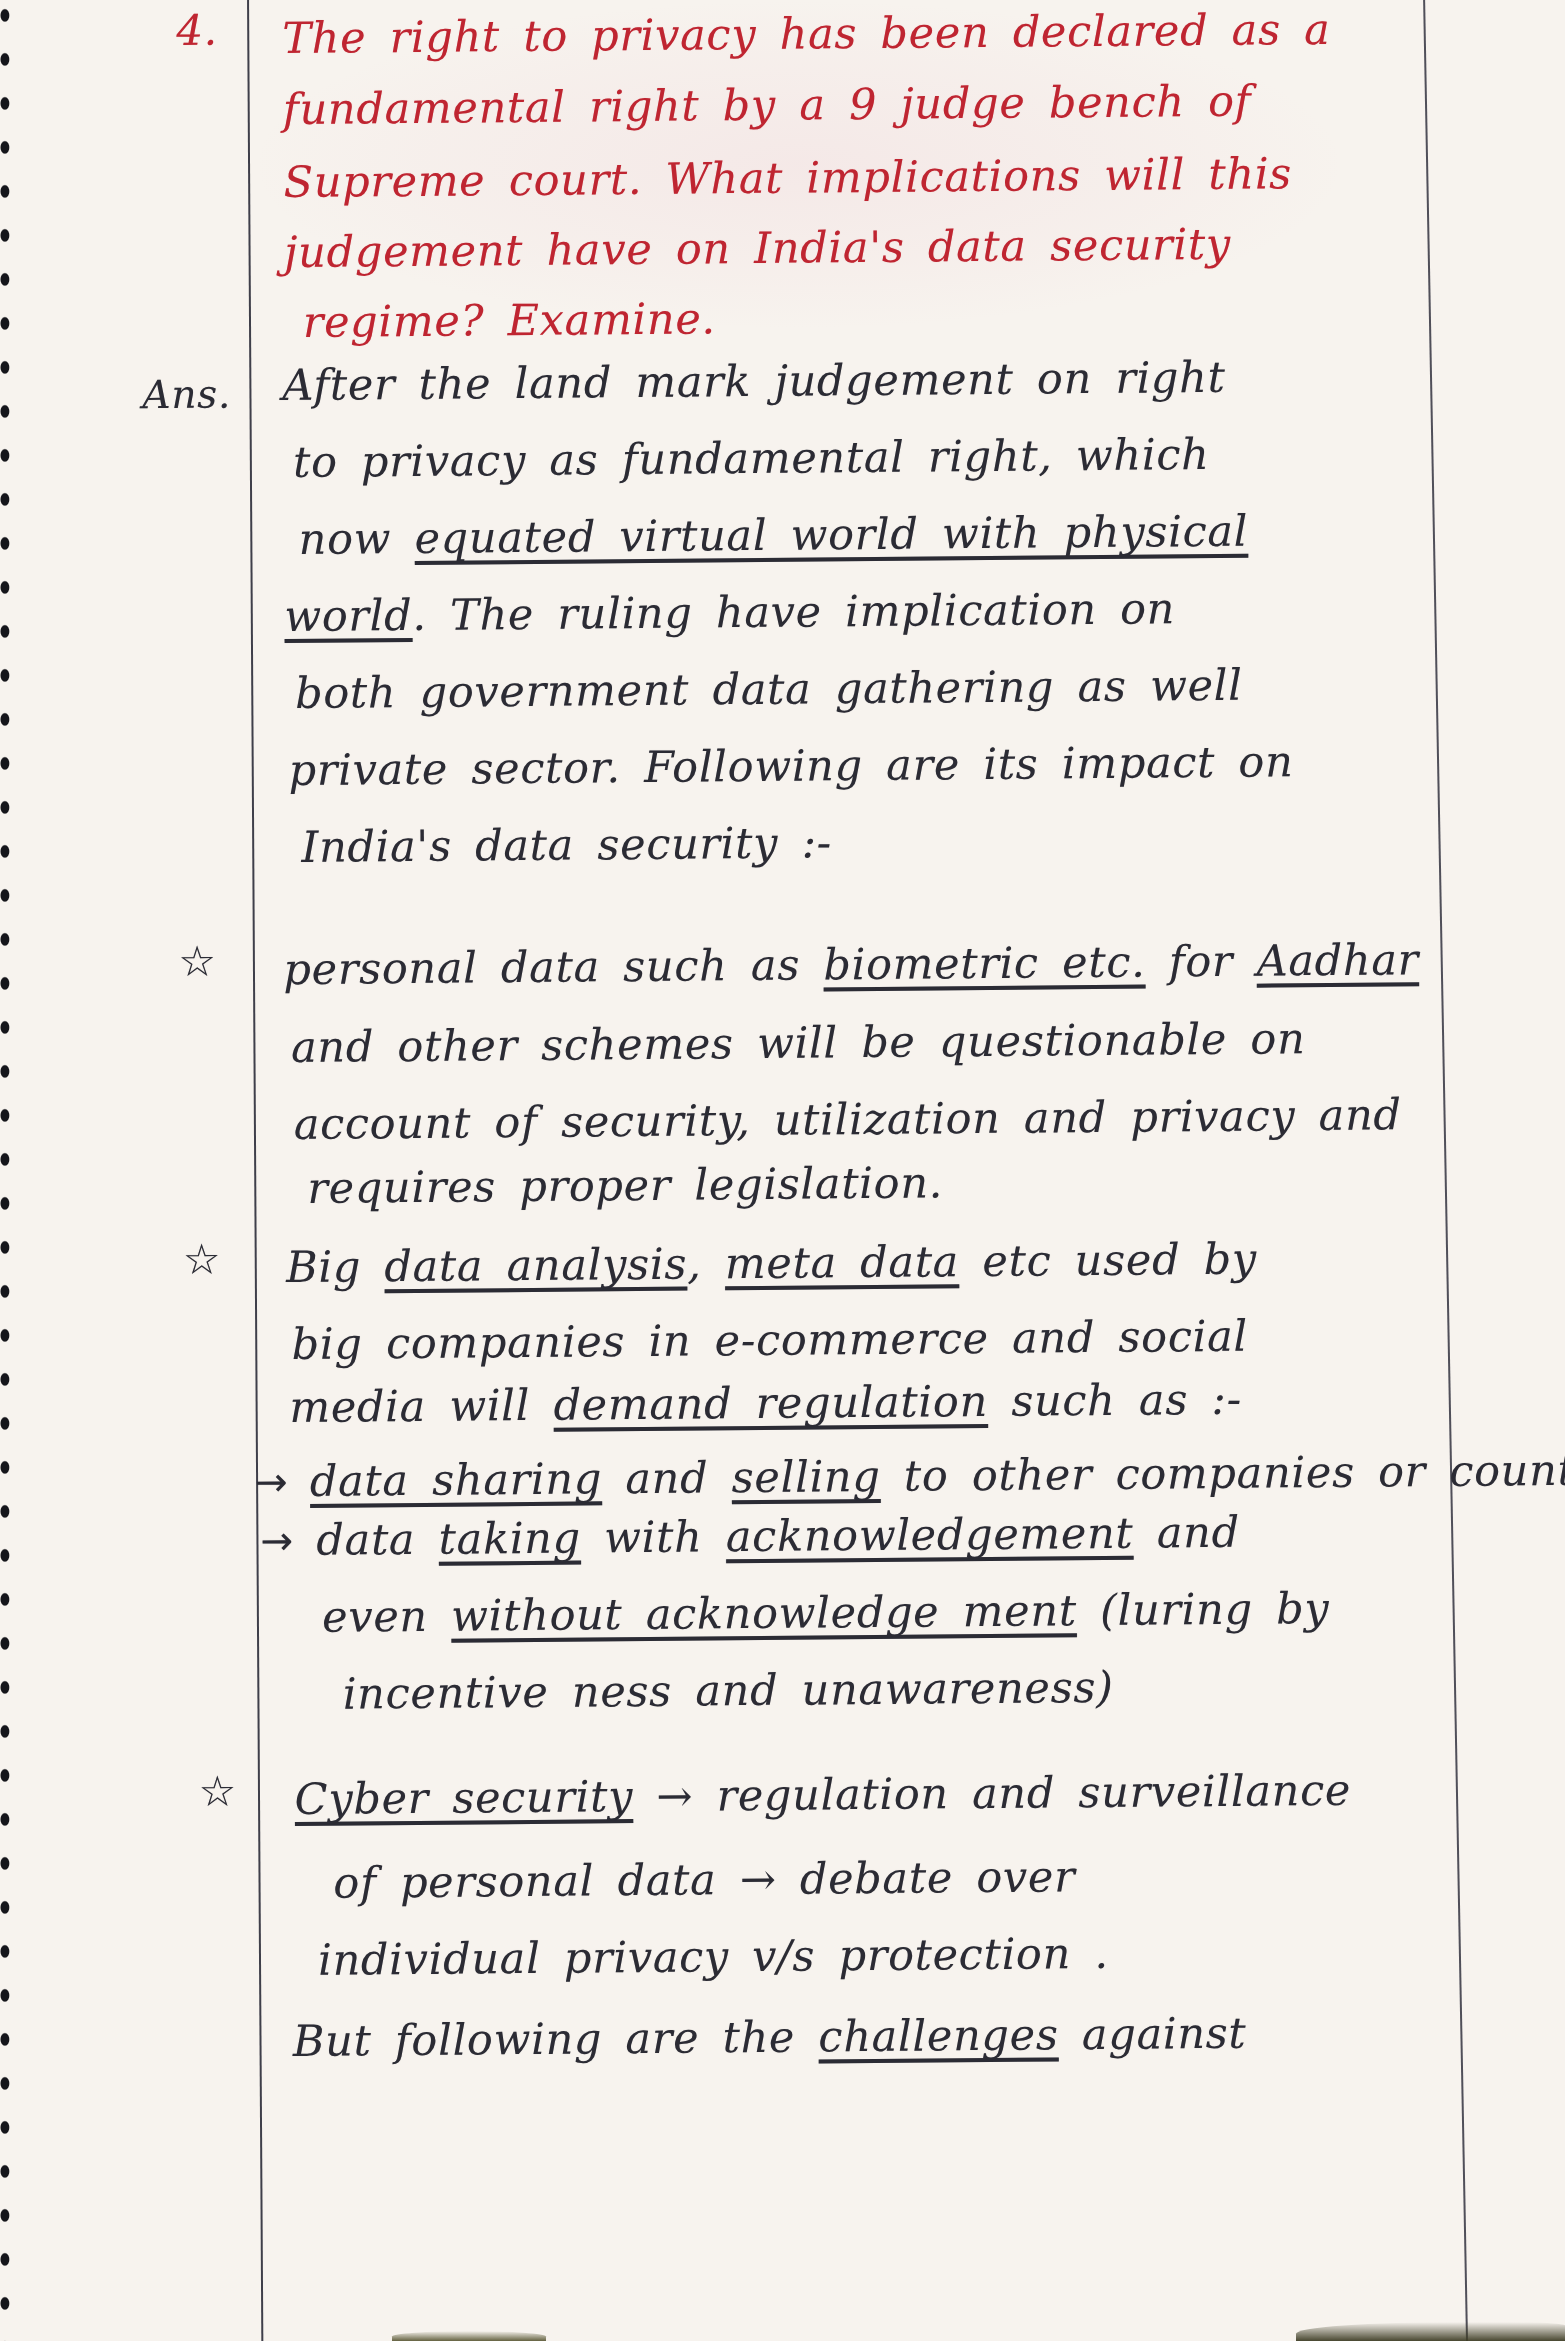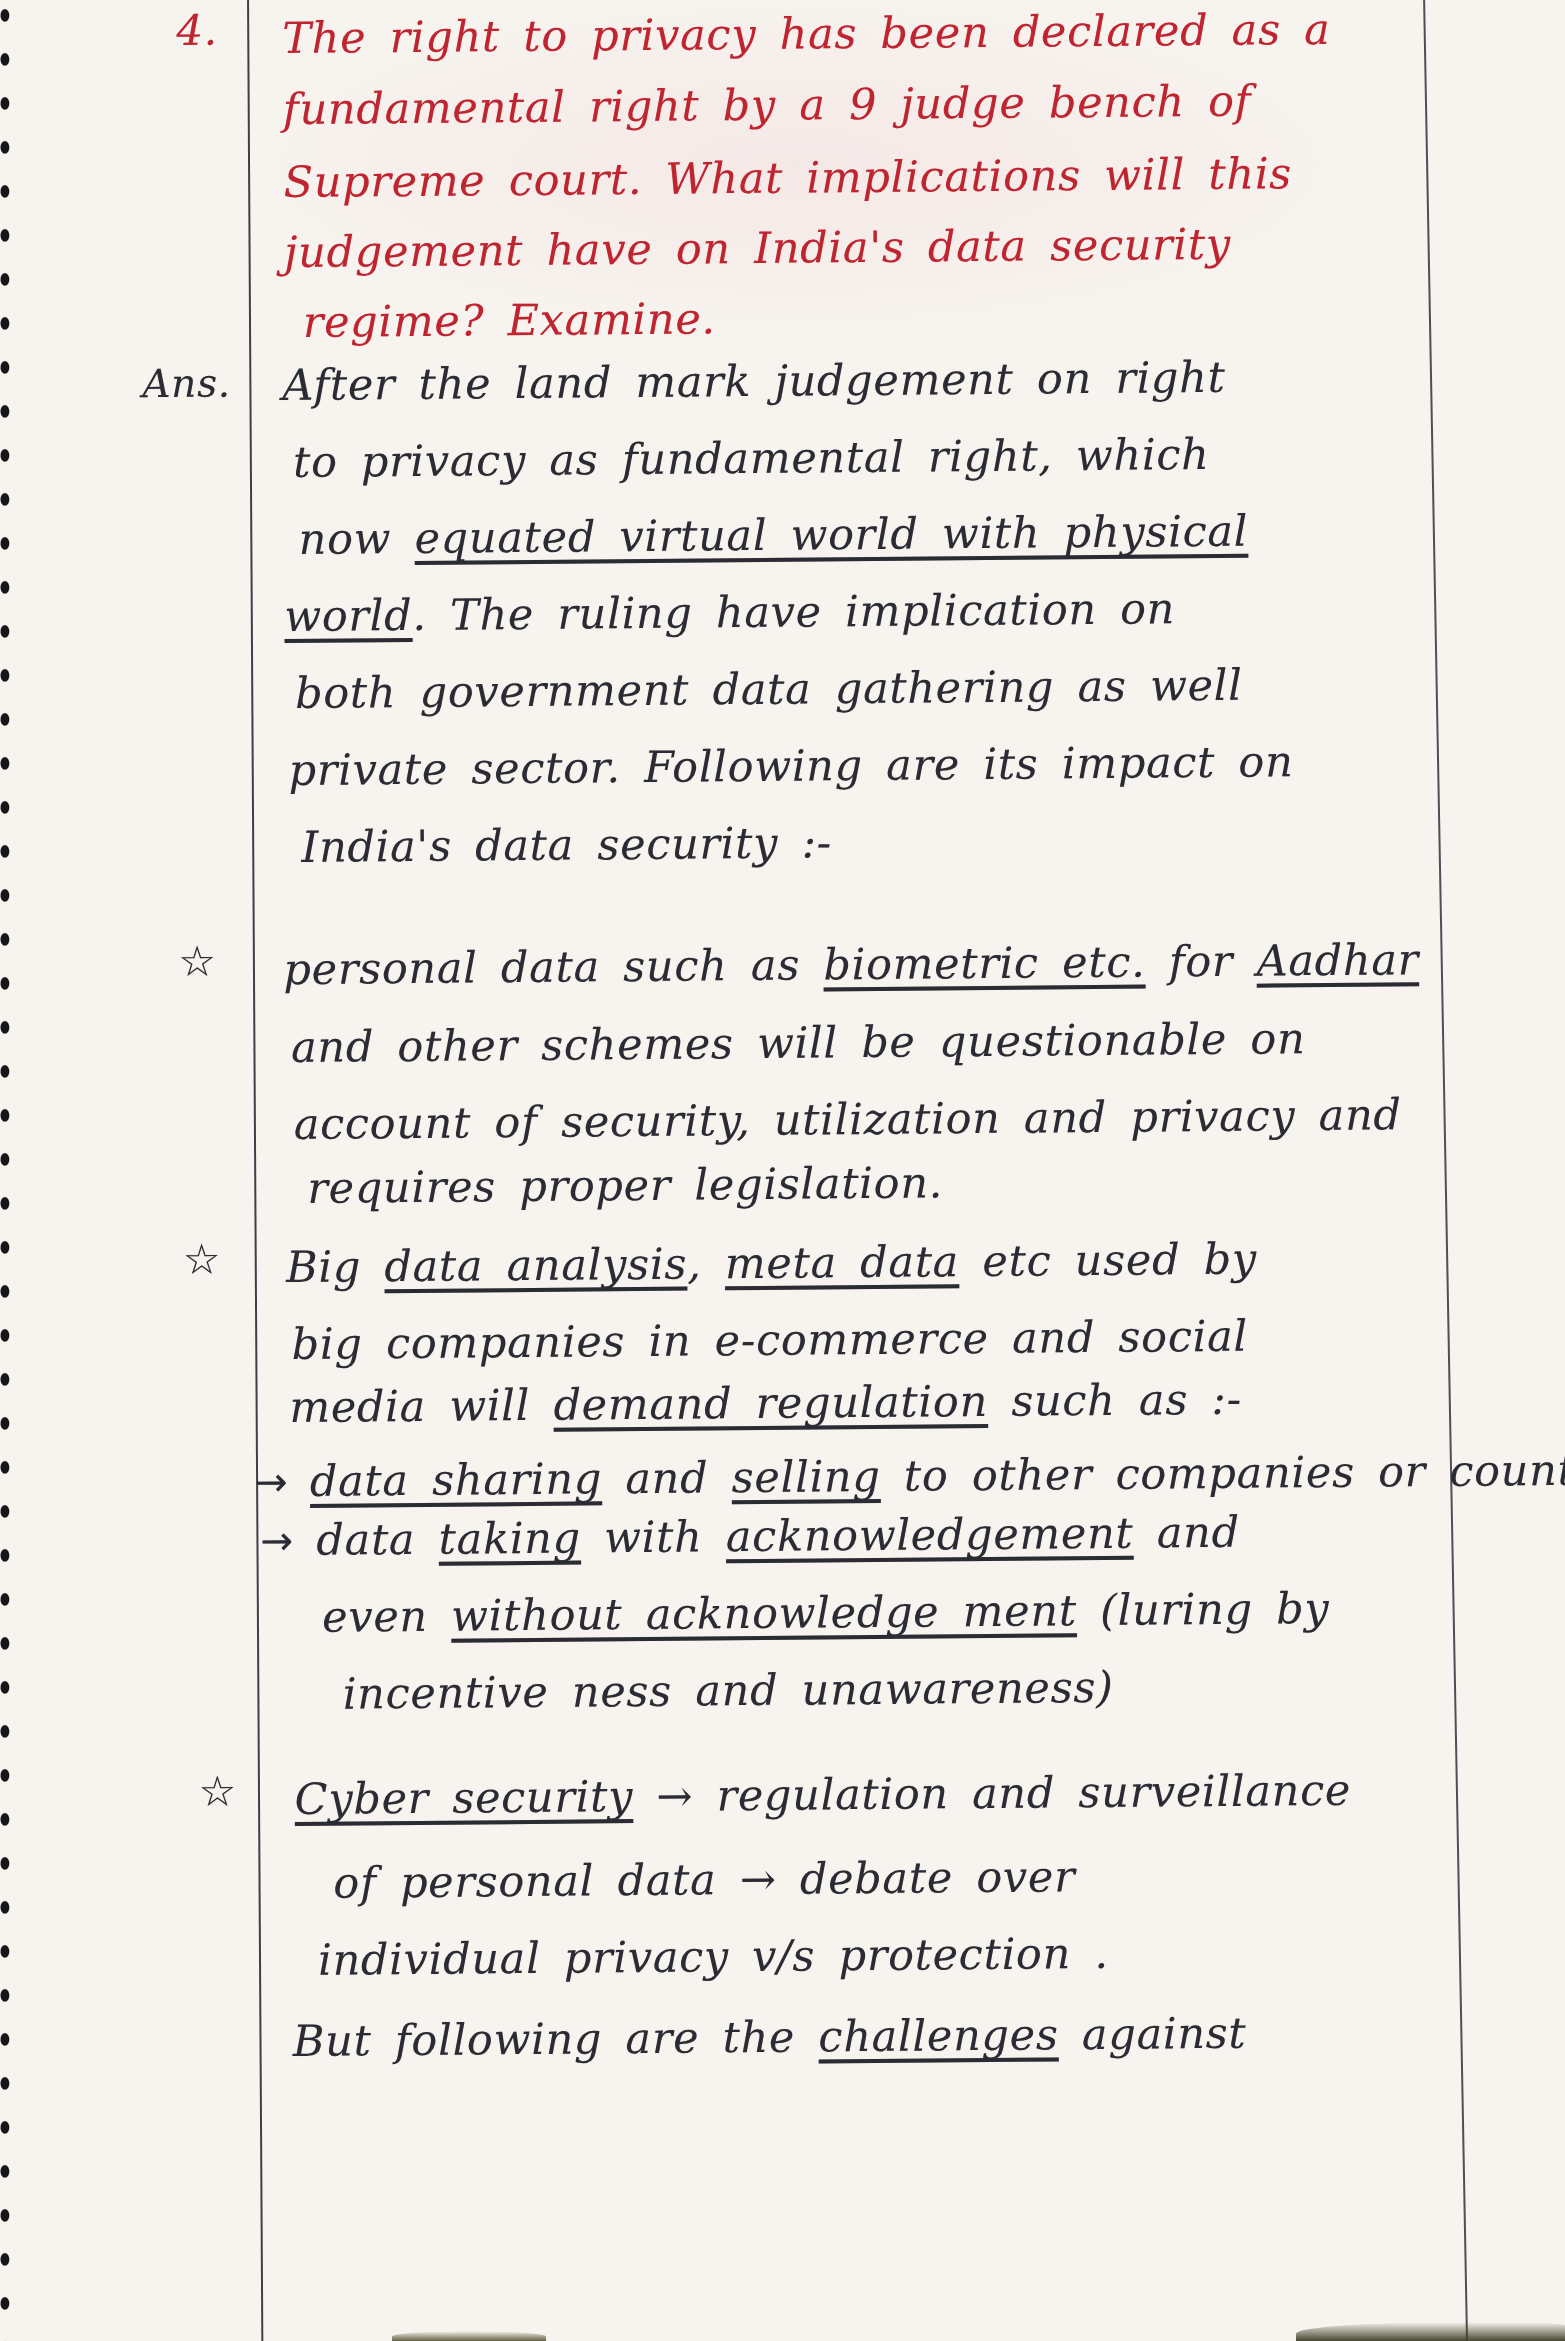--- a/index.html
+++ b/index.html
@@ -43,21 +43,21 @@
     text-decoration-thickness:3.5px;
     text-underline-offset:7.7px;
     text-decoration-skip-ink:none;
   }
   .marker{
     position:absolute;font-family:"DejaVu Sans", sans-serif;
     font-size:42px;line-height:1;color:var(--answer_ink);
     text-shadow:0 0 0.7px rgba(43,43,52,0.4);
   }
   .marker.arrow{font-size:39px;}
-  .label{font-size:39px;}
+  .label{font-size:39px;margin-top:11px;}
   .qnum{font-size:42px;}
   .edge{position:absolute;pointer-events:none;}
   .edge1{left:392px;top:2331px;width:154px;height:11.2px;border-radius:50% 50% 0 0;
     background:linear-gradient(to top,#55532f,rgba(85,83,47,0));}
   .edge2{left:1296px;top:2322px;width:270px;height:19.6px;border-radius:60% 20% 0 0;
     background:linear-gradient(to top,#3f3e26,rgba(63,62,38,0));}
 </style>
 </head>
 <body>
 

